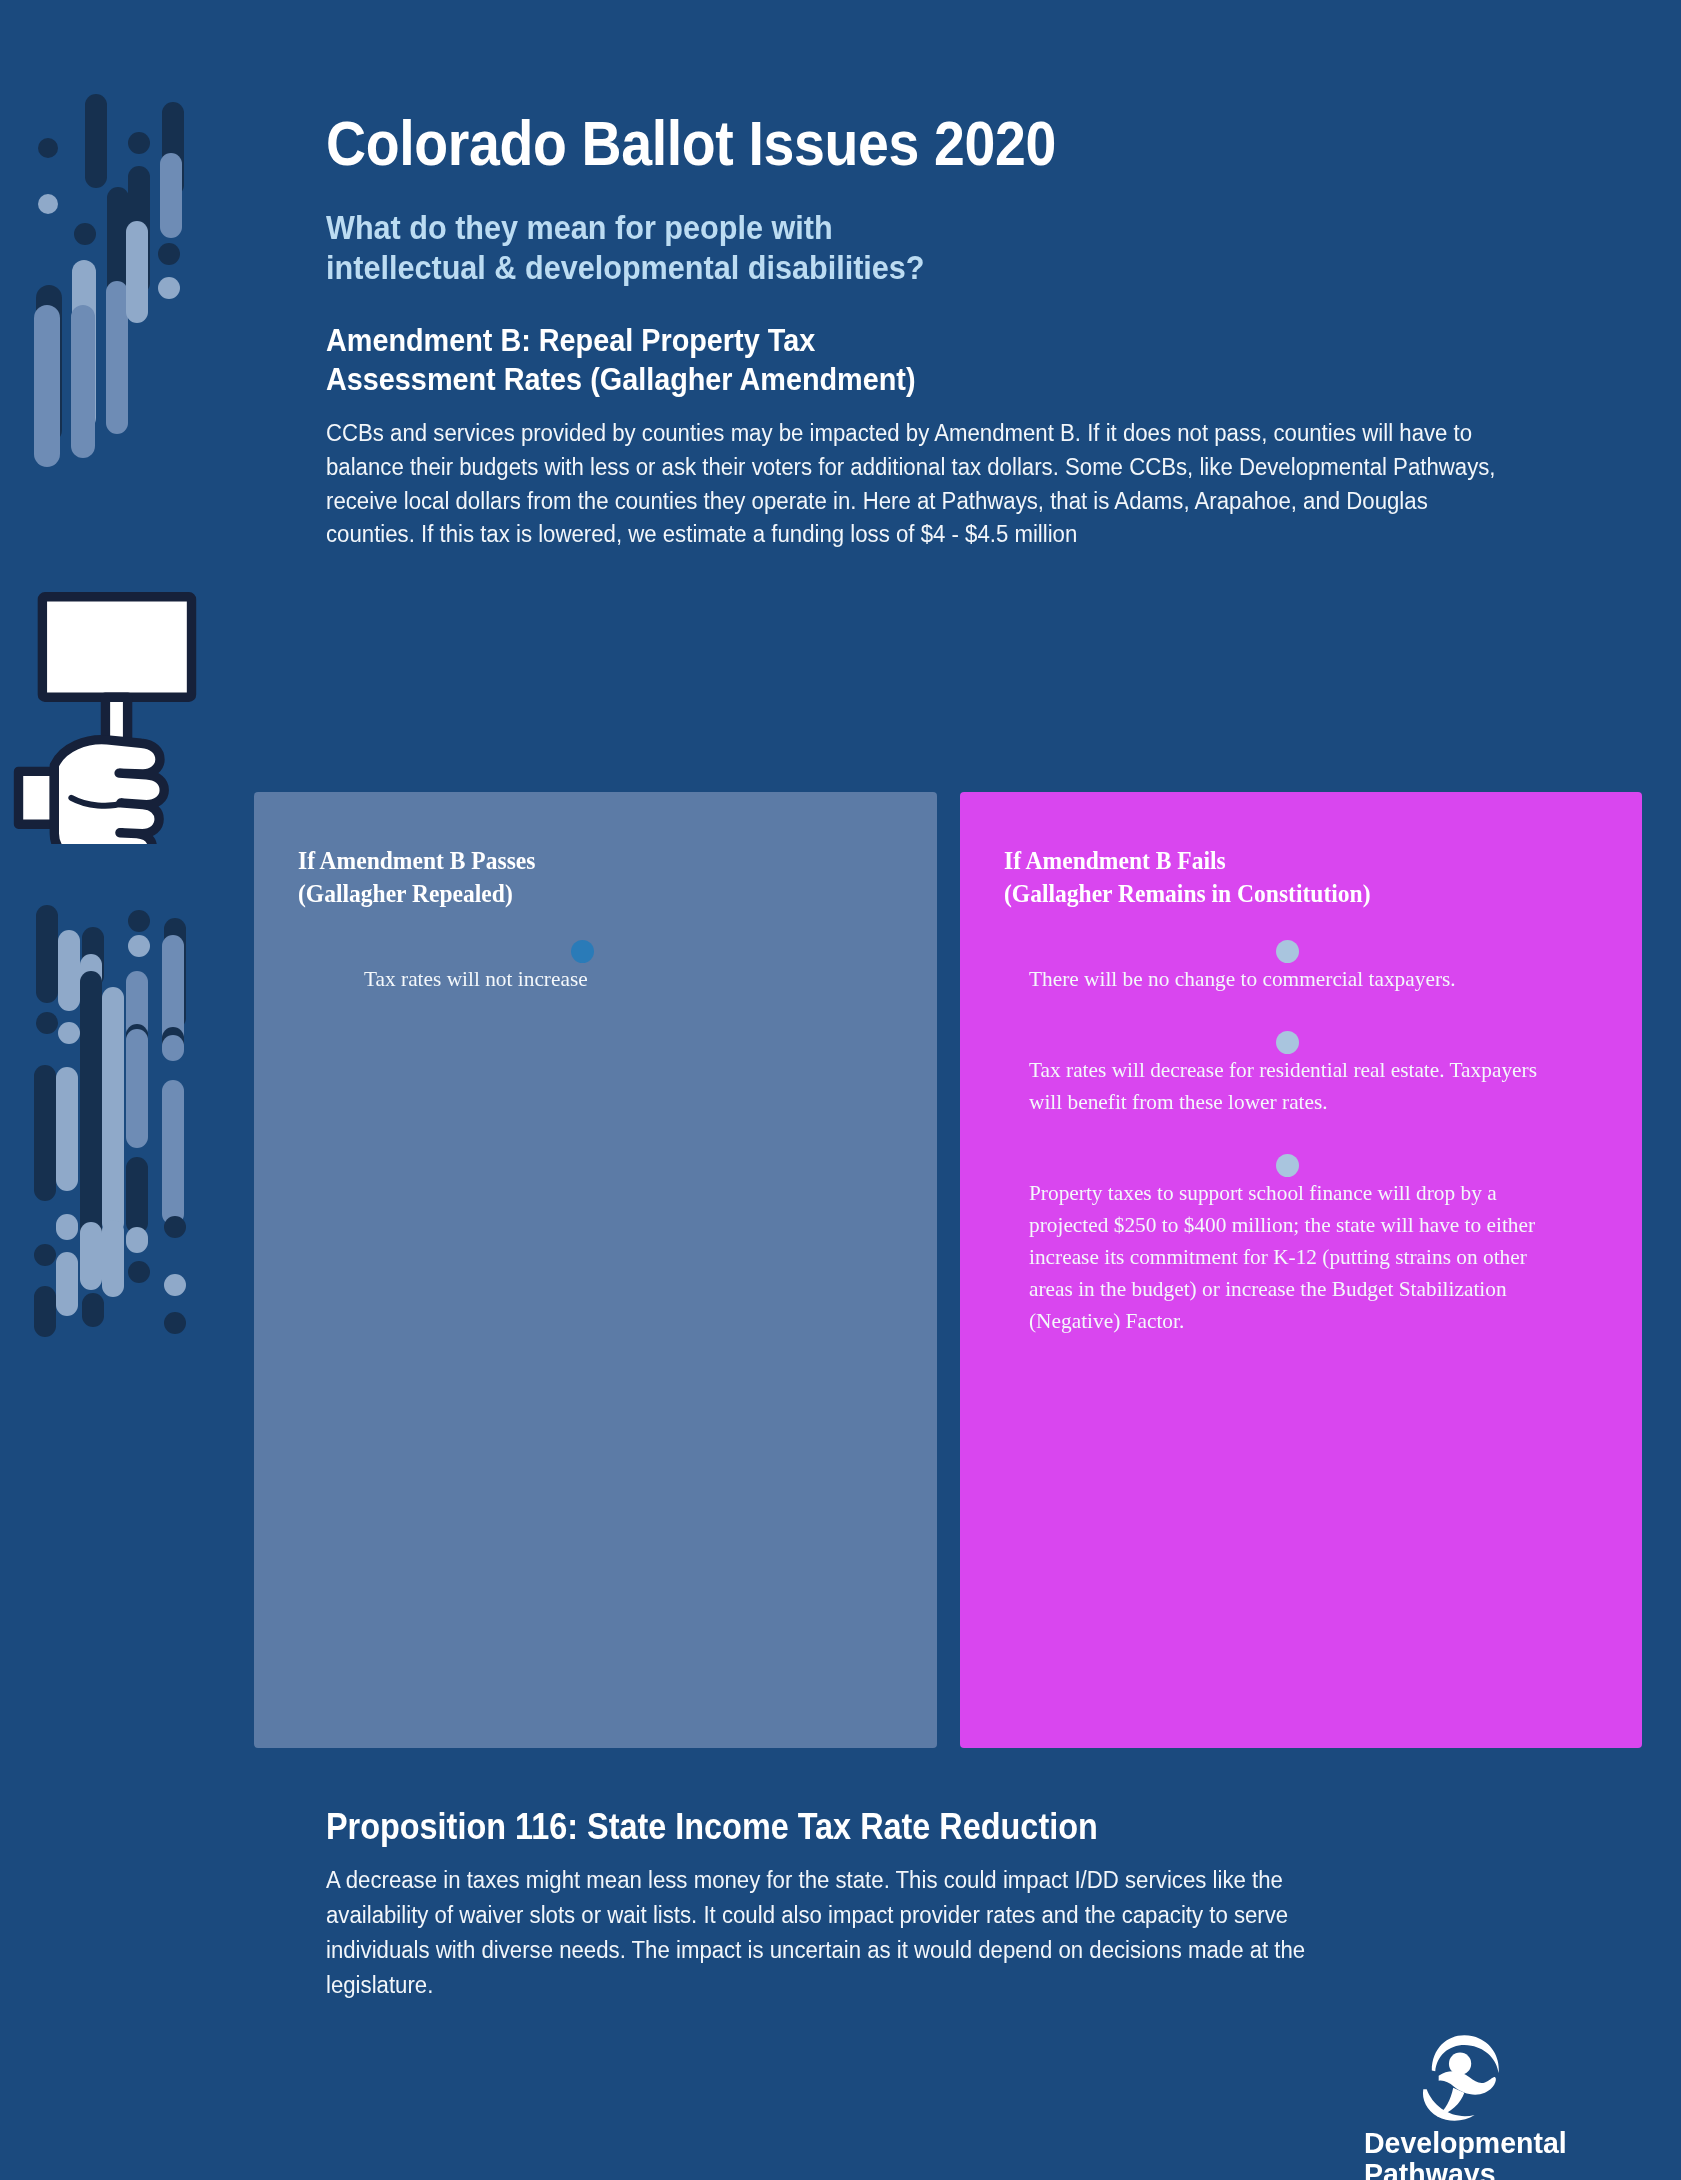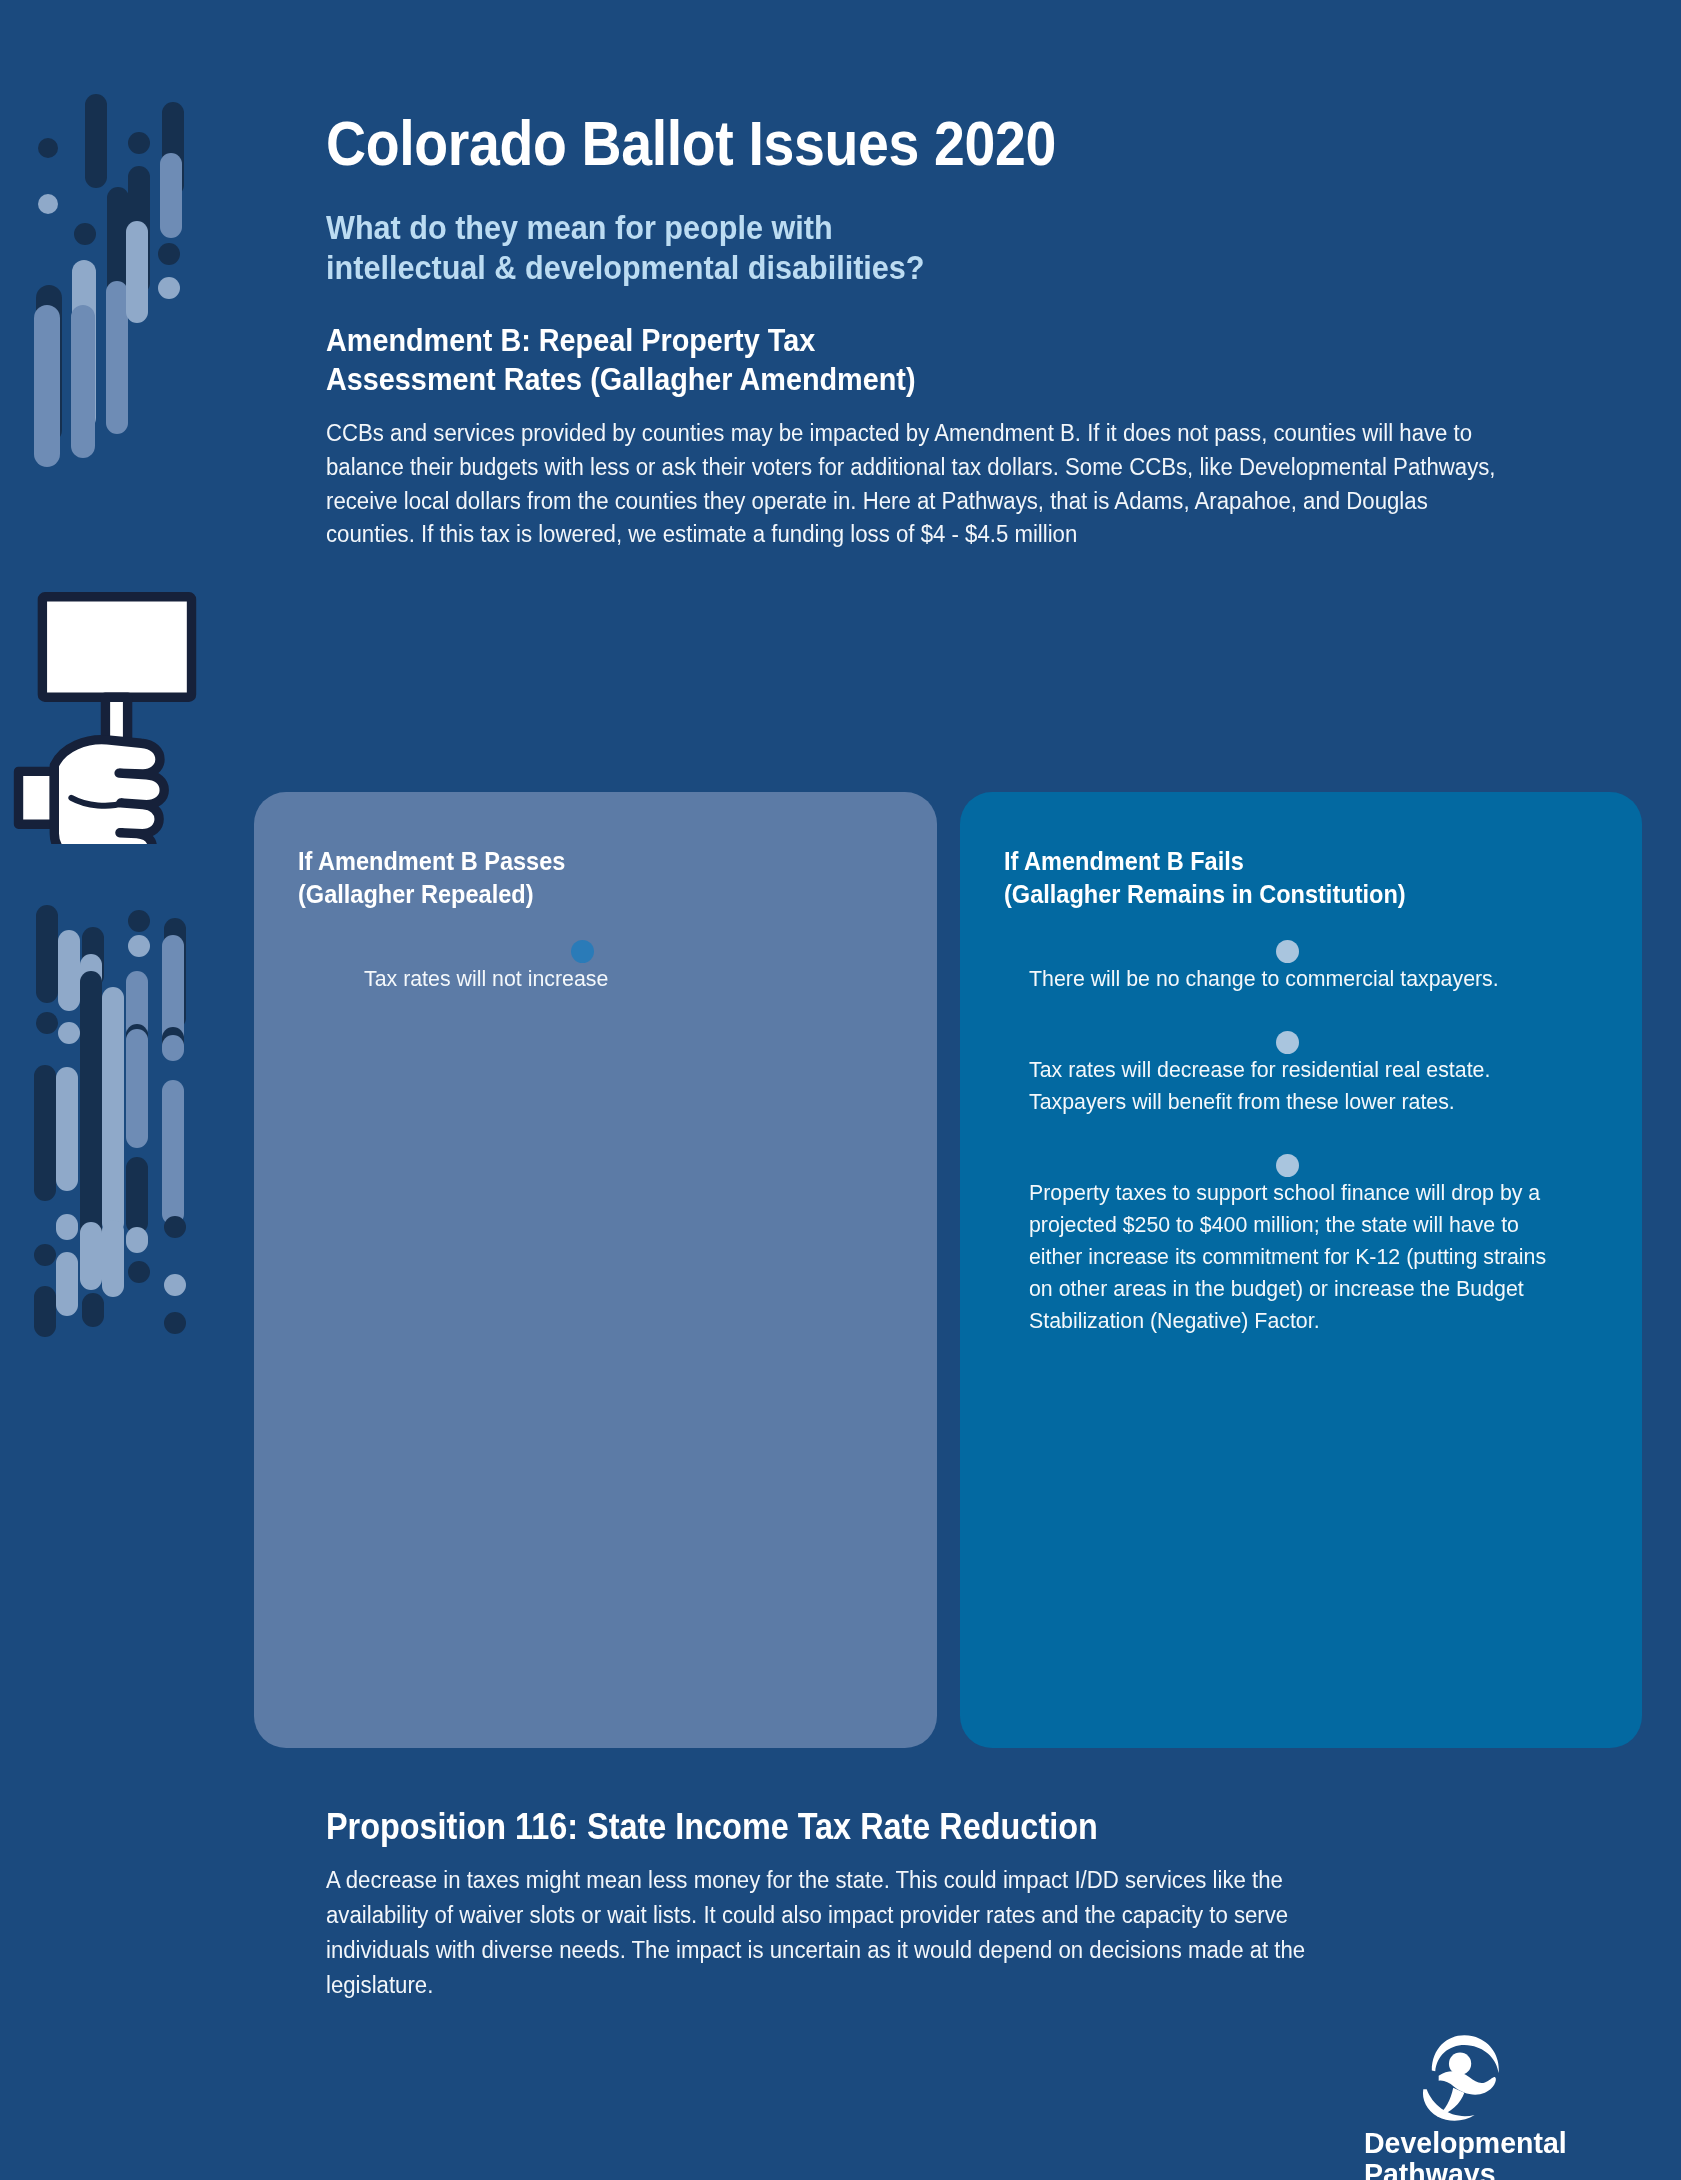--- a/index.html
+++ b/index.html
@@ -75,26 +75,27 @@
   .panels {
     position:absolute;
     left:254px;
     top:792px;
     width:1388px;
     height:956px;
     display:flex;
     gap:23px;
   }
   .panel {
-    border-radius:32px;
+    border-radius:4px;
     padding:53px 43px 6px 44px;
     flex:1;
+    font-family:Liberation Serif, serif;
   }
   #panel-pass { background:#5c7ba6; }
-  #panel-fail { background:#0369a1; }
+  #panel-fail { background:#d946ef; }
 
   .panel-head {
     font-size:25.6px;
     font-weight:bold;
     color:#ffffff;
     line-height:1.28;
     transform:scaleX(0.92);
     transform-origin:left center;
     margin-bottom:29px;
   }

